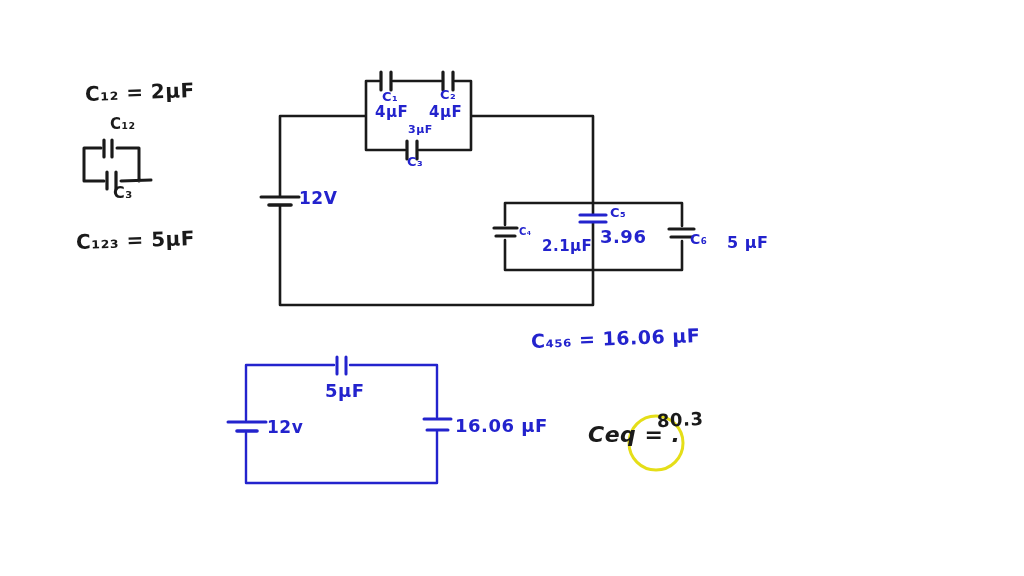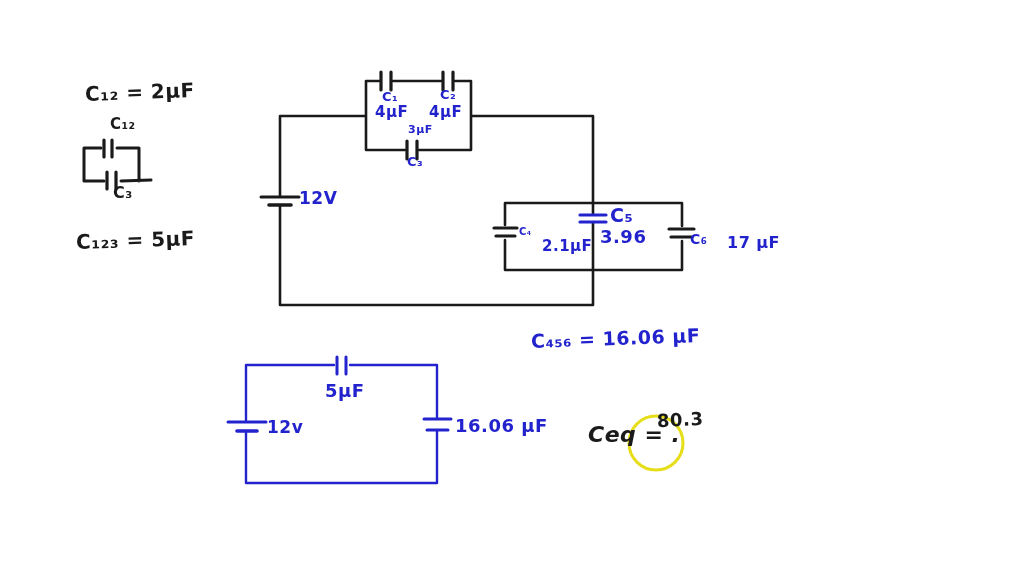--- a/index.html
+++ b/index.html
@@ -80,25 +80,25 @@
 
   <div class="hw ink-blue" style="left:440px; top:88px; font-size:13px;">C₂</div>
   <div class="hw ink-blue" style="left:429px; top:105px; font-size:15px;">4μF</div>
 
   <div class="hw ink-blue" style="left:408px; top:124px; font-size:11px;">3μF</div>
   <div class="hw ink-blue" style="left:407px; top:155px; font-size:13px;">C₃</div>
 
   <div class="hw ink-blue" style="left:519px; top:227px; font-size:10px;">C₄</div>
   <div class="hw ink-blue" style="left:542px; top:239px; font-size:15px;">2.1μF</div>
 
-  <div class="hw ink-blue" style="left:610px; top:206px; font-size:19px;text-align:right;">C₅</div>
+  <div class="hw ink-blue" style="left:610px; top:206px; font-size:13px;text-align:right;">C₅</div>
   <div class="hw ink-blue" style="left:600px; top:228px; font-size:18px;">3.96</div>
 
   <div class="hw ink-blue" style="left:690px; top:232px; font-size:14px;">C₆</div>
-  <div class="hw ink-blue" style="left:727px; top:235px; font-size:16px;">17 μF</div>
+  <div class="hw ink-blue" style="left:727px; top:235px; font-size:16px;">5 μF</div>
 
   <div class="hw ink-blue tilt-l" style="left:531px; top:329px; font-size:19px;">C₄₅₆ = 16.06 μF</div>
 
   <div class="hw ink-blue" style="left:325px; top:382px; font-size:18px;">5μF</div>
   <div class="hw ink-blue" style="left:267px; top:419px; font-size:17px;">12v</div>
   <div class="hw ink-blue" style="left:455px; top:417px; font-size:18px;">16.06 μF</div>
 
   <div class="hw ink-black" style="left:588px; top:424px; font-size:22px; font-style:italic;">Ceq = .</div>
   <div class="hw ink-black tilt-r" style="left:657px; top:411px; font-size:18px;">80.3</div>
 

